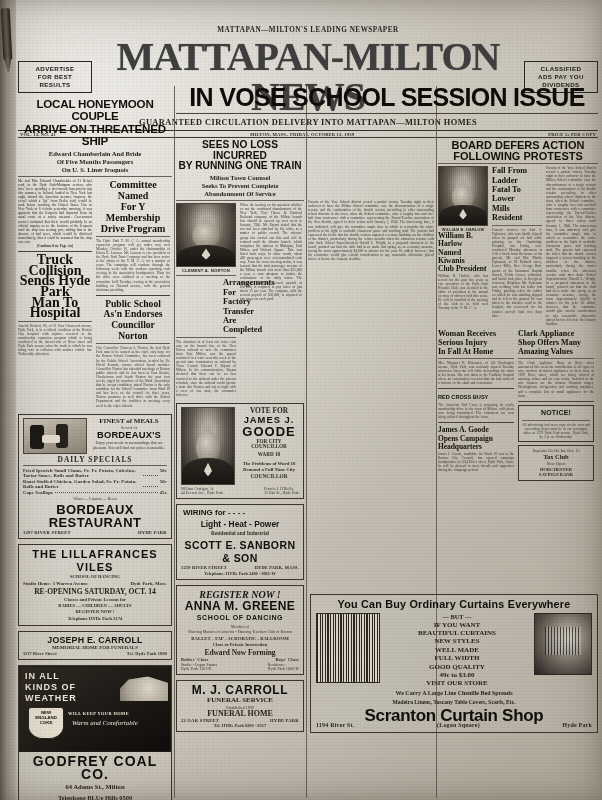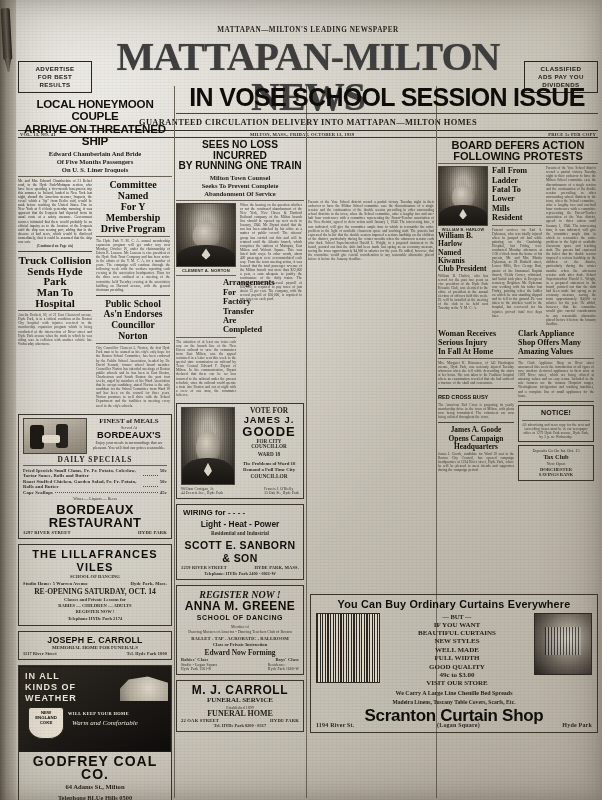--- a/index.html
+++ b/index.html
@@ -247,21 +247,21 @@
       <div class="deck" style="white-space:pre-line;">Edward Chamberlain And Bride
 Of Five Months Passengers
 On U. S. Liner Iroquois</div>
       <div class="rule-thin"></div>
 
       <div style="display:flex;gap:4px;">
         <div style="width:74px;">
           <div class="body-txt dark">Mr. and Mrs. Edward Chamberlain of 21 Belnel road, in the Hyde Park-Mattapan section, who have been spending a five-month honeymoon trip this summer, in Ireland, landed in New York last night, aboard the American steamer, Iroquois, the vessel which a "tip" from Berlin said, would be sunk before reaching the United States. Due in New York at 6 o'clock yesterday morning, it was apparent that the Iroquois had departed from its usual route at a safety measure. Government sources intimated that there would probably be an official inquiry as to the location of the Iroquois until the ship was nearing port, adding that in the absence of bad news, which would be disclosed immediately, that it could be assumed that the ship was safe.</div>
           <div class="body-txt center b">(Continued on Page six)</div>
           <div class="rule-h"></div>
-          <div class="hl-serif" style="font-size:11px;line-height:10.6px;white-space:pre-line;">Truck Collision
+          <div class="hl-serif" style="font-size:14px;line-height:10.6px;white-space:pre-line;">Truck Collision
 Sends Hyde Park
 Man To Hospital</div>
           <div class="rule-thin"></div>
           <div class="body-txt">Amelia Dockett, 66, of 21 East Glenwood avenue, Hyde Park, is in a critical condition at the Boston City hospital with injuries received in the membership expansion program which is being conducted at the intersection of River street and Hyde Park avenue when the truck in which he was riding was in collision with another vehicle late Wednesday afternoon.</div>
         </div>
         <div style="width:74px;">
           <div class="hl-serif" style="font-size:10px;line-height:11px;white-space:pre-line;">Committee Named
 For Y Membership
 Drive Program</div>
           <div class="rule-thin"></div>
@@ -502,21 +502,21 @@
         <div style="width:76px;">
           <div class="hl-serif" style="font-size:8px;line-height:9px;white-space:pre-line;text-align:left;">Woman Receives
 Serious Injury
 In Fall At Home</div>
           <div class="rule-thin"></div>
           <div class="body-txt">Mrs. Margaret K. Kinnunen, of 145 Huntington avenue, Hyde Park, was seriously injured Tuesday afternoon when she fell while descending the stairs at her home. She was taken to the Faulkner hospital where an examination revealed that she had suffered a fracture of the skull and concussion.</div>
           <div class="rule-h"></div>
           <div class="hl-md" style="font-size:5.6px;text-align:left;">RED CROSS BUSY</div>
           <div class="body-txt">The American Red Cross is preparing its yearly membership drive in the town of Milton, with plans now being formulated. The volunteers are now being enlisted throughout the town.</div>
           <div class="rule-h"></div>
-          <div class="hl-serif" style="font-size:7.4px;line-height:8.4px;white-space:pre-line;text-align:center;">James A. Goode
+          <div class="hl-serif" style="font-size:7.4px;line-height:8.4px;white-space:pre-line;text-align:left;">James A. Goode
 Opens Campaign
 Headquarters</div>
           <div class="body-txt">James J. Goode, candidate for Ward 18 seat in the Boston City Council, has opened campaign headquarters at 1234 River street, Hyde Park, where he will be pleased to meet friends and supporters during the campaign period.</div>
         </div>
         <div style="width:76px;">
           <div class="hl-serif" style="font-size:8px;line-height:9px;white-space:pre-line;text-align:left;">Clark Appliance
 Shop Offers Many
 Amazing Values</div>
           <div class="rule-thin"></div>
           <div class="body-txt">The Clark Appliance Shop on River street announced this week the introduction of all types of new, modern electrical appliances in their store at 1269 River street, which are being offered at amazing values and on easy terms. Included in the sale features are the famous Hotpoint ranges, Westinghouse refrigerators and washing machines, and a complete line of small appliances for the home.</div>

